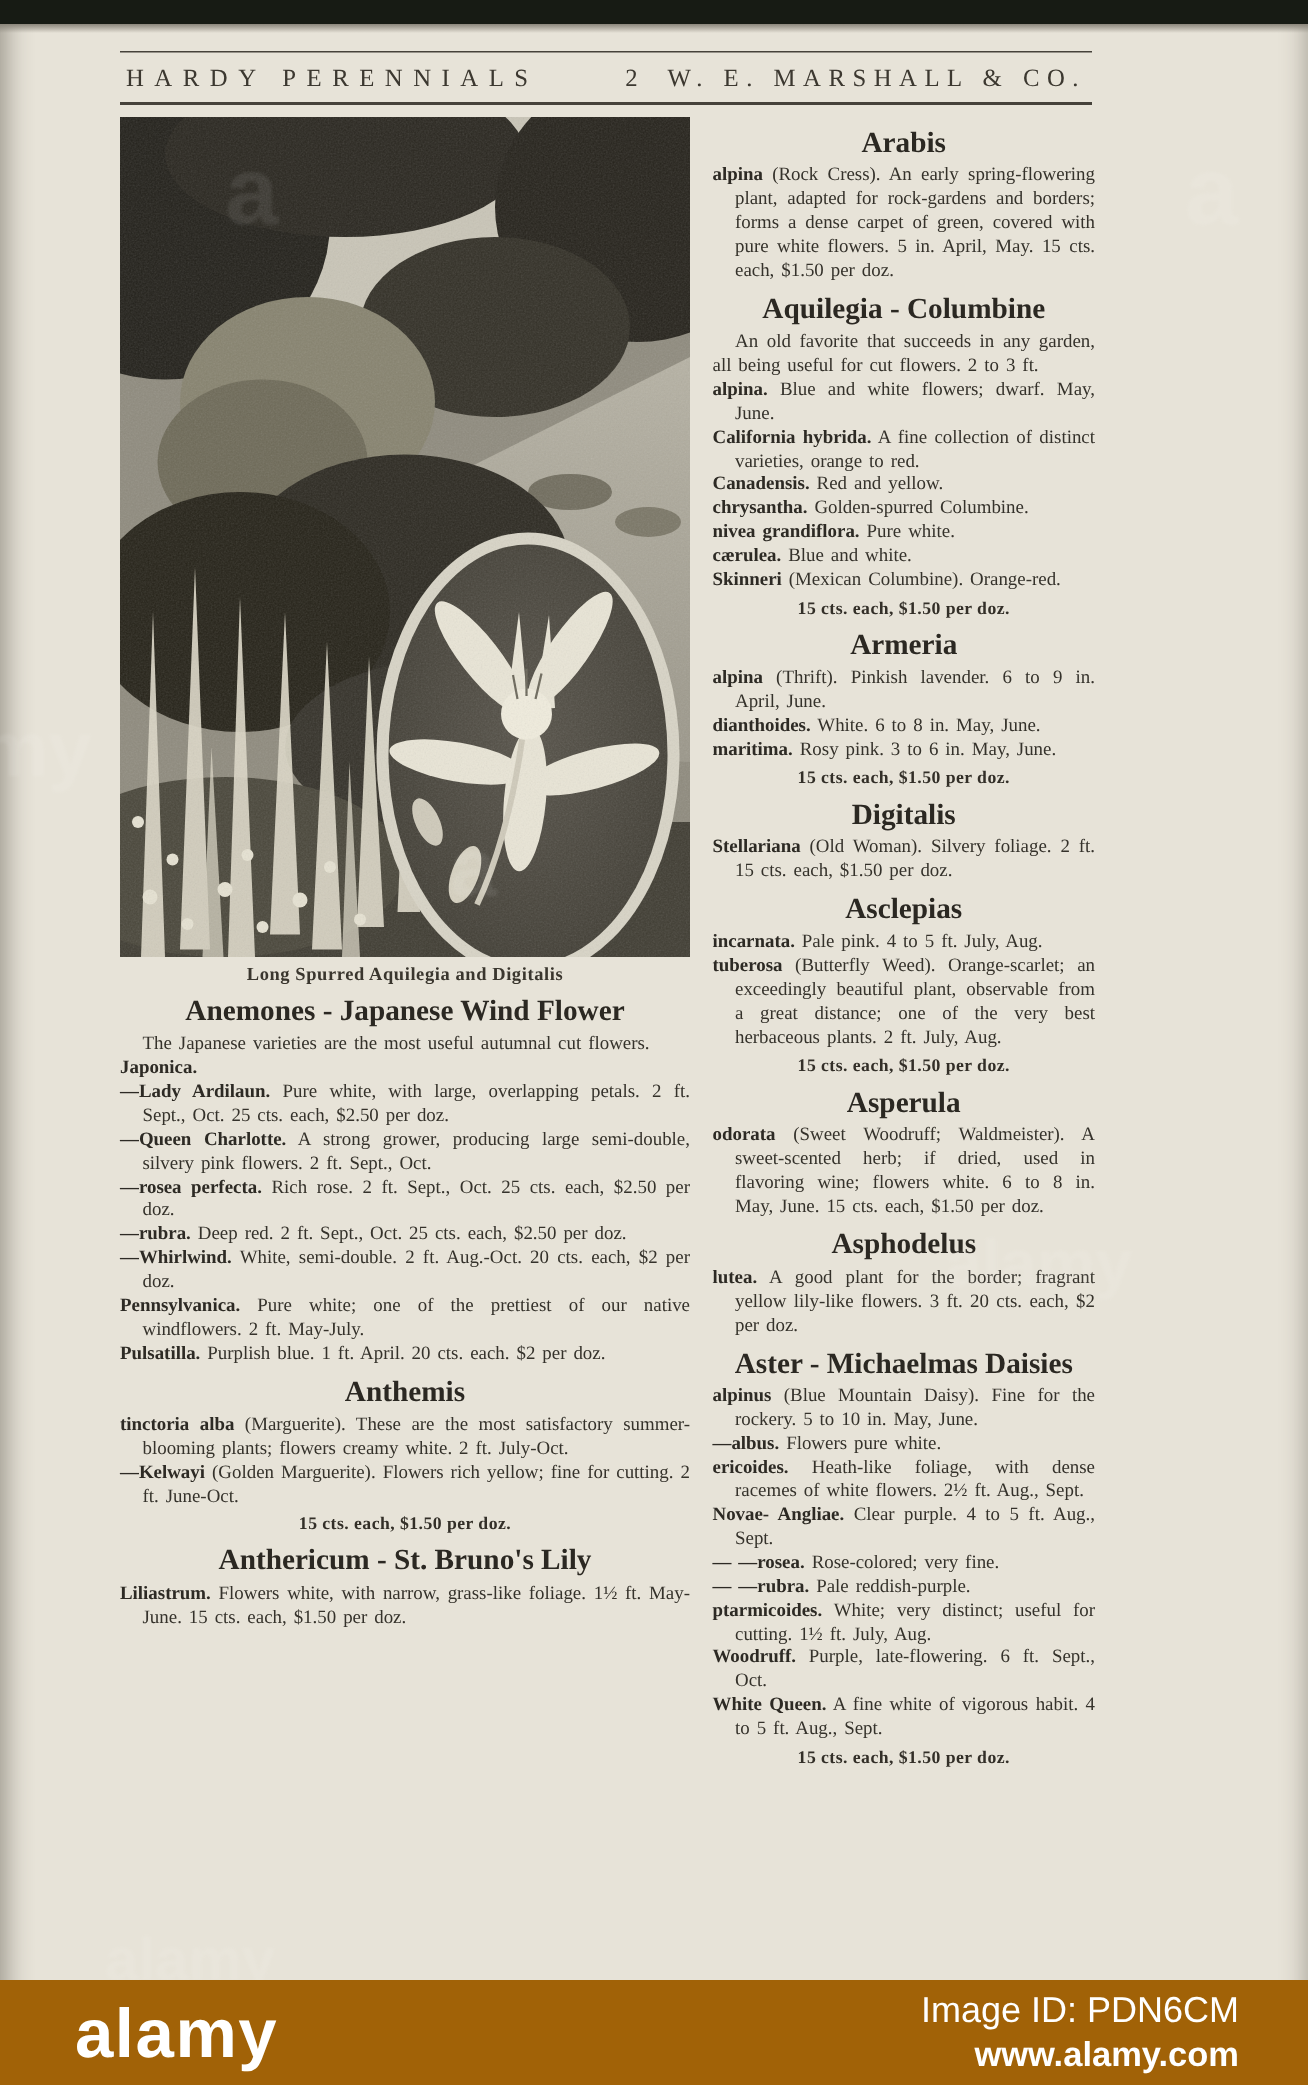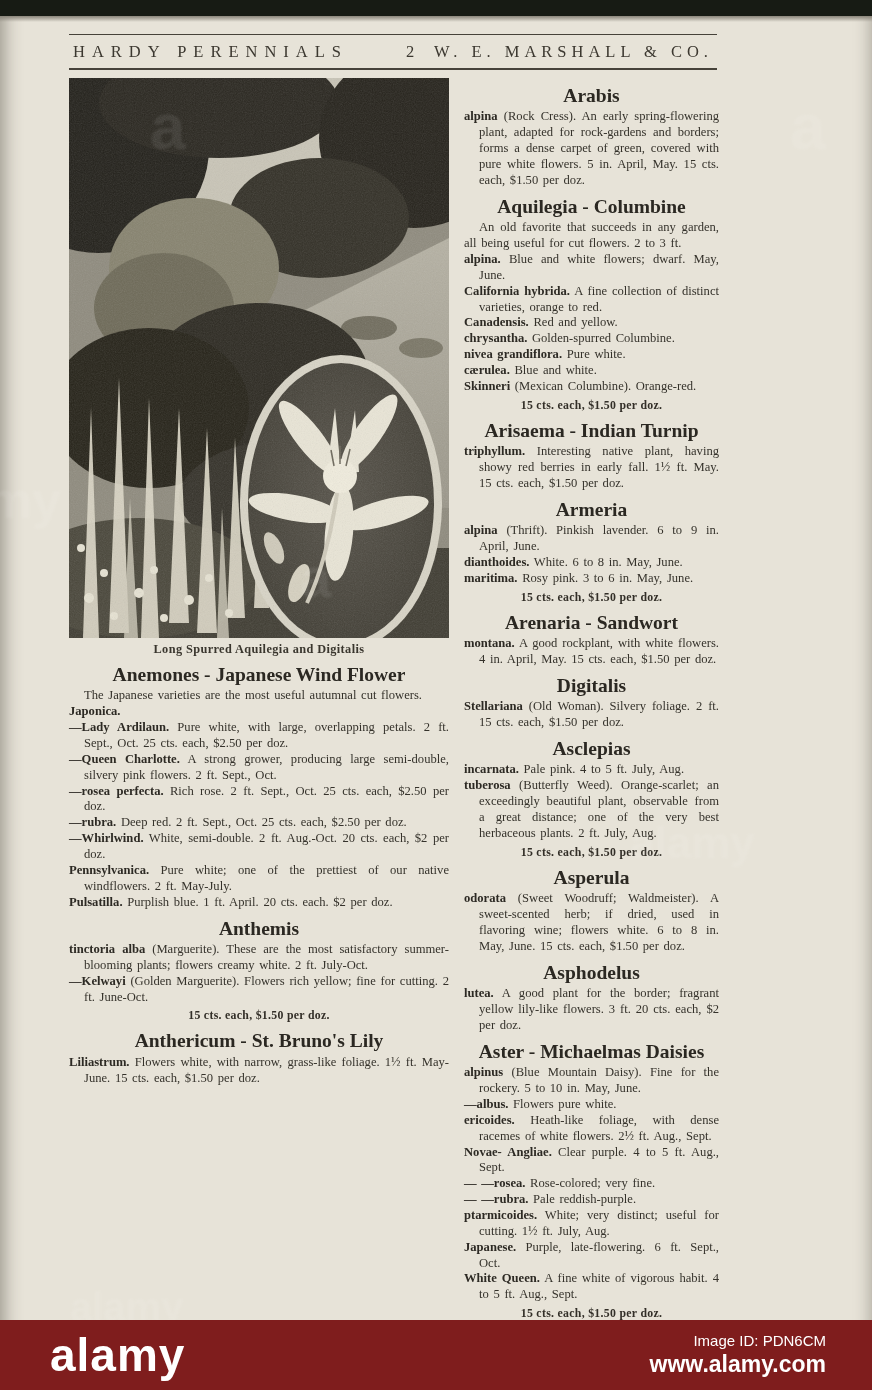--- a/index.html
+++ b/index.html
@@ -6,21 +6,21 @@
   .stage{
     position:relative;width:872px;height:1390px;margin:0 auto;
     background:#e7e3d8;overflow:hidden;
     font-family:"Liberation Serif","DejaVu Serif",serif;
     color:#35322b;
     box-shadow:inset 14px 0 18px -10px rgba(60,55,45,.45), inset -12px 0 16px -10px rgba(60,55,45,.35);
   }
   .top-edge{position:absolute;top:0;left:0;width:872px;height:16px;background:#171b14;}
   .top-edge:after{content:"";position:absolute;left:0;top:16px;width:100%;height:6px;
     background:linear-gradient(#8a857a,rgba(138,133,122,0));}
-  .page{position:absolute;top:16px;left:5px;width:748px;}
+  .page{position:absolute;top:16px;left:16px;width:748px;}
   .masthead{margin:18px 36px 0 64px;}
   .rule{height:0;border-top:2px solid #46423a;}
   .rule-top{border-top-width:1px;}
   .mast-row{display:grid;grid-template-columns:1fr auto 1fr;align-items:baseline;
     padding:7px 4px 6px 4px;font-size:16.5px;color:#3c3830;}
   .mast-left{letter-spacing:7px;justify-self:start;}
   .mast-page{letter-spacing:2px;justify-self:center;transform:translateX(18px);}
   .mast-right{letter-spacing:5px;justify-self:end;}
   .columns{display:flex;gap:15px;margin:8px 34px 0 64px;}
   .col-left{width:380px;flex:none;}
@@ -48,27 +48,27 @@
   .entry b{color:#2d2a24;}
   .price-note{
     text-align:center;font-weight:bold;font-size:11.8px;letter-spacing:.3px;
     margin:3px 0 4px;color:#332f28;
   }
   
   .wm{position:absolute;color:rgba(255,255,255,.5);opacity:.16;font-family:"Liberation Sans",sans-serif;
     font-weight:bold;filter:blur(1px);pointer-events:none;z-index:5;}
   
   .alamy-bar{
-    position:absolute;left:0;bottom:0;width:872px;height:70px;background:#7f1d1d;
+    position:absolute;left:0;bottom:0;width:872px;height:70px;background:#a16207;
     display:flex;align-items:center;justify-content:space-between;
     font-family:"Liberation Sans","DejaVu Sans",sans-serif;z-index:10;
   }
   .alamy-logo{color:#fff;font-weight:bold;font-size:46px;letter-spacing:1px;margin-left:50px;line-height:1;}
   .alamy-right{text-align:right;margin-right:46px;color:#fff;}
-  .alamy-id{font-size:15px;line-height:1.25;}
+  .alamy-id{font-size:24px;line-height:1.25;}
   .alamy-url{font-size:23px;font-weight:bold;line-height:1.2;}
 </style>
 </head>
 <body>
 
 <div class="stage">
   <div class="top-edge"></div>
 
   <div class="page">
     <div class="masthead">
@@ -215,33 +215,25 @@
             <p class="entry"><b>alpina.</b><span> Blue and white flowers; dwarf. May, June.</span></p>
             <p class="entry"><b>California hybrida.</b><span> A fine collection of distinct varieties, orange to red.</span></p>
             <p class="entry"><b>Canadensis.</b><span> Red and yellow.</span></p>
             <p class="entry"><b>chrysantha.</b><span> Golden-spurred Columbine.</span></p>
             <p class="entry"><b>nivea grandiflora.</b><span> Pure white.</span></p>
             <p class="entry"><b>cærulea.</b><span> Blue and white.</span></p>
             <p class="entry"><b>Skinneri</b><span> (Mexican Columbine). Orange-red.</span></p>
             <div class="price-note">15 cts. each, $1.50 per doz.</div>
           </div>
           <div>
-            <div class="section-title">Arisaema - Indian Turnip</div>
-            <p class="entry"><b>triphyllum.</b><span> Interesting native plant, having showy red berries in early fall. 1½ ft. May. 15 cts. each, $1.50 per doz.</span></p>
-          </div>
-          <div>
             <div class="section-title">Armeria</div>
             <p class="entry"><b>alpina</b><span> (Thrift). Pinkish lavender. 6 to 9 in. April, June.</span></p>
             <p class="entry"><b>dianthoides.</b><span> White. 6 to 8 in. May, June.</span></p>
             <p class="entry"><b>maritima.</b><span> Rosy pink. 3 to 6 in. May, June.</span></p>
             <div class="price-note">15 cts. each, $1.50 per doz.</div>
-          </div>
-          <div>
-            <div class="section-title">Arenaria - Sandwort</div>
-            <p class="entry"><b>montana.</b><span> A good rockplant, with white flowers. 4 in. April, May. 15 cts. each, $1.50 per doz.</span></p>
           </div>
           <div>
             <div class="section-title">Digitalis</div>
             <p class="entry"><b>Stellariana</b><span> (Old Woman). Silvery foliage. 2 ft. 15 cts. each, $1.50 per doz.</span></p>
           </div>
           <div>
             <div class="section-title">Asclepias</div>
             <p class="entry"><b>incarnata.</b><span> Pale pink. 4 to 5 ft. July, Aug.</span></p>
             <p class="entry"><b>tuberosa</b><span> (Butterfly Weed). Orange-scarlet; an exceedingly beautiful plant, observable from a great distance; one of the very best herbaceous plants. 2 ft. July, Aug.</span></p>
             <div class="price-note">15 cts. each, $1.50 per doz.</div>
@@ -256,21 +248,21 @@
           </div>
           <div>
             <div class="section-title">Aster - Michaelmas Daisies</div>
             <p class="entry"><b>alpinus</b><span> (Blue Mountain Daisy). Fine for the rockery. 5 to 10 in. May, June.</span></p>
             <p class="entry"><b>—albus.</b><span> Flowers pure white.</span></p>
             <p class="entry"><b>ericoides.</b><span> Heath-like foliage, with dense racemes of white flowers. 2½ ft. Aug., Sept.</span></p>
             <p class="entry"><b>Novae- Angliae.</b><span> Clear purple. 4 to 5 ft. Aug., Sept.</span></p>
             <p class="entry"><b>— —rosea.</b><span> Rose-colored; very fine.</span></p>
             <p class="entry"><b>— —rubra.</b><span> Pale reddish-purple.</span></p>
             <p class="entry"><b>ptarmicoides.</b><span> White; very distinct; useful for cutting. 1½ ft. July, Aug.</span></p>
-            <p class="entry"><b>Japanese.</b><span> Purple, late-flowering. 6 ft. Sept., Oct.</span></p>
+            <p class="entry"><b>Woodruff.</b><span> Purple, late-flowering. 6 ft. Sept., Oct.</span></p>
             <p class="entry"><b>White Queen.</b><span> A fine white of vigorous habit. 4 to 5 ft. Aug., Sept.</span></p>
             <div class="price-note">15 cts. each, $1.50 per doz.</div>
           </div>
         </div>
     </div>
   </div>
 
   <div id="wm-layer">
       <span class="wm" style="left: 150px; top: 90px; font-size: 64px;">a</span>
       <span class="wm" style="left: 790px; top: 90px; font-size: 64px;">a</span>

